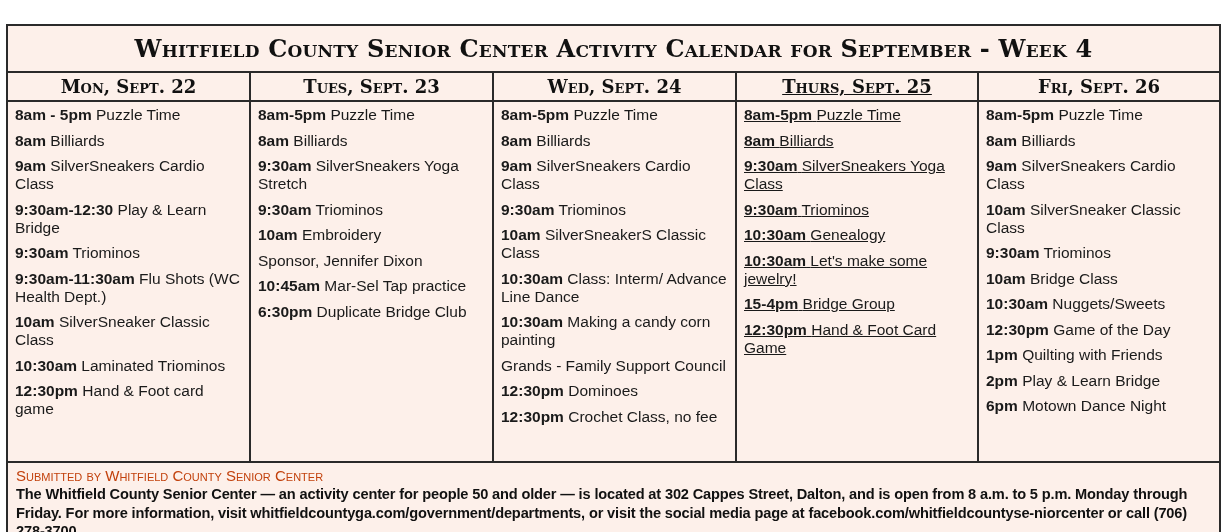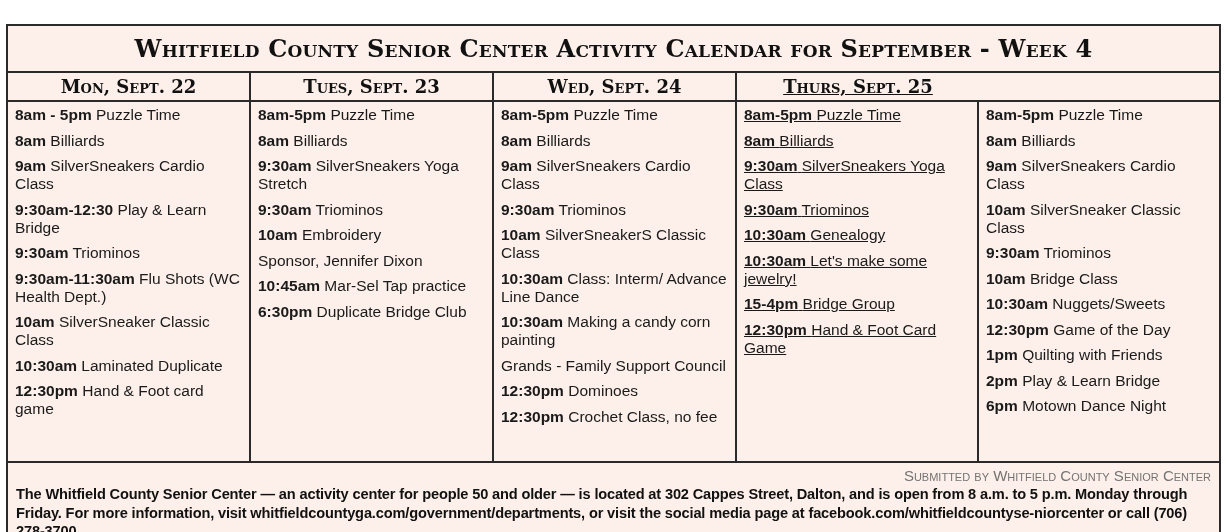--- a/index.html
+++ b/index.html
@@ -27,51 +27,52 @@
   .day-col {
     border-right: 2px solid #2a2a2a; box-sizing: border-box; padding: 4px 6px 0 7px;
     font-family: "Liberation Sans", "DejaVu Sans", sans-serif; font-size: 15.5px; color: #1a1a1a;
   }
   .day-col:last-child { border-right: none; }
   .w0 { width: 243px; } .w1 { width: 243px; } .w2 { width: 243px; } .w3 { width: 242px; text-decoration: underline; } .w4 { width: 240px; }
   .ev { line-height: 18px; margin-bottom: 7.5px; }
   .ev .t { font-weight: bold; }
   .footer { height: 81px; padding: 4px 8px 0 8px; box-sizing: border-box; }
   .submitted {
-    text-align: right; font-family: "Liberation Sans", "DejaVu Sans", sans-serif;
-    font-variant: small-caps; font-size: 15px; color: #737373; line-height: 18px;
+    font-family: "Liberation Sans", "DejaVu Sans", sans-serif;
+    font-variant: small-caps; font-size: 15px; color: #c2410c; line-height: 18px;
   }
   .blurb {
     font-family: "Liberation Sans", "DejaVu Sans", sans-serif; font-weight: bold;
     font-size: 14.6px; color: #111; line-height: 18.5px; letter-spacing: -0.15px;
   }
 </style>
 </head>
 <body>
 
 <div class="cal">
   <div class="title-row">Whitfield County Senior Center Activity Calendar for September - Week 4</div>
 
   <div class="days-head">
     <div class="day-h w0">Mon, Sept. 22</div>
     <div class="day-h w1">Tues, Sept. 23</div>
     <div class="day-h w2">Wed, Sept. 24</div>
     <div class="day-h w3">Thurs, Sept. 25</div>
+    <div class="day-h w4">Fri, Sept. 26</div>
   </div>
 
   <div class="days-body">
     <div class="day-col w0">
         <div class="ev"><span class="t">8am - 5pm</span> <span>Puzzle Time</span></div>
         <div class="ev"><span class="t">8am</span> <span>Billiards</span></div>
         <div class="ev"><span class="t">9am</span> <span>SilverSneakers Cardio Class</span></div>
         <div class="ev"><span class="t">9:30am-12:30</span> <span>Play &amp; Learn Bridge</span></div>
         <div class="ev"><span class="t">9:30am</span> <span>Triominos</span></div>
         <div class="ev"><span class="t">9:30am-11:30am</span> <span>Flu Shots (WC Health Dept.)</span></div>
         <div class="ev"><span class="t">10am</span> <span>SilverSneaker Classic Class</span></div>
-        <div class="ev"><span class="t">10:30am</span> <span>Laminated Duplicate</span></div>
+        <div class="ev"><span class="t">10:30am</span> <span>Laminated Triominos</span></div>
         <div class="ev"><span class="t">12:30pm</span> <span>Hand &amp; Foot card game</span></div>
       </div>
     <div class="day-col w1">
         <div class="ev"><span class="t">8am-5pm</span> <span>Puzzle Time</span></div>
         <div class="ev"><span class="t">8am</span> <span>Billiards</span></div>
         <div class="ev"><span class="t">9:30am</span> <span>SilverSneakers Yoga Stretch</span></div>
         <div class="ev"><span class="t">9:30am</span> <span>Triominos</span></div>
         <div class="ev"><span class="t">10am</span> <span>Embroidery</span></div>
         <div class="ev"><span>Sponsor, Jennifer Dixon</span></div>
         <div class="ev"><span class="t">10:45am</span> <span>Mar-Sel Tap practice</span></div>

